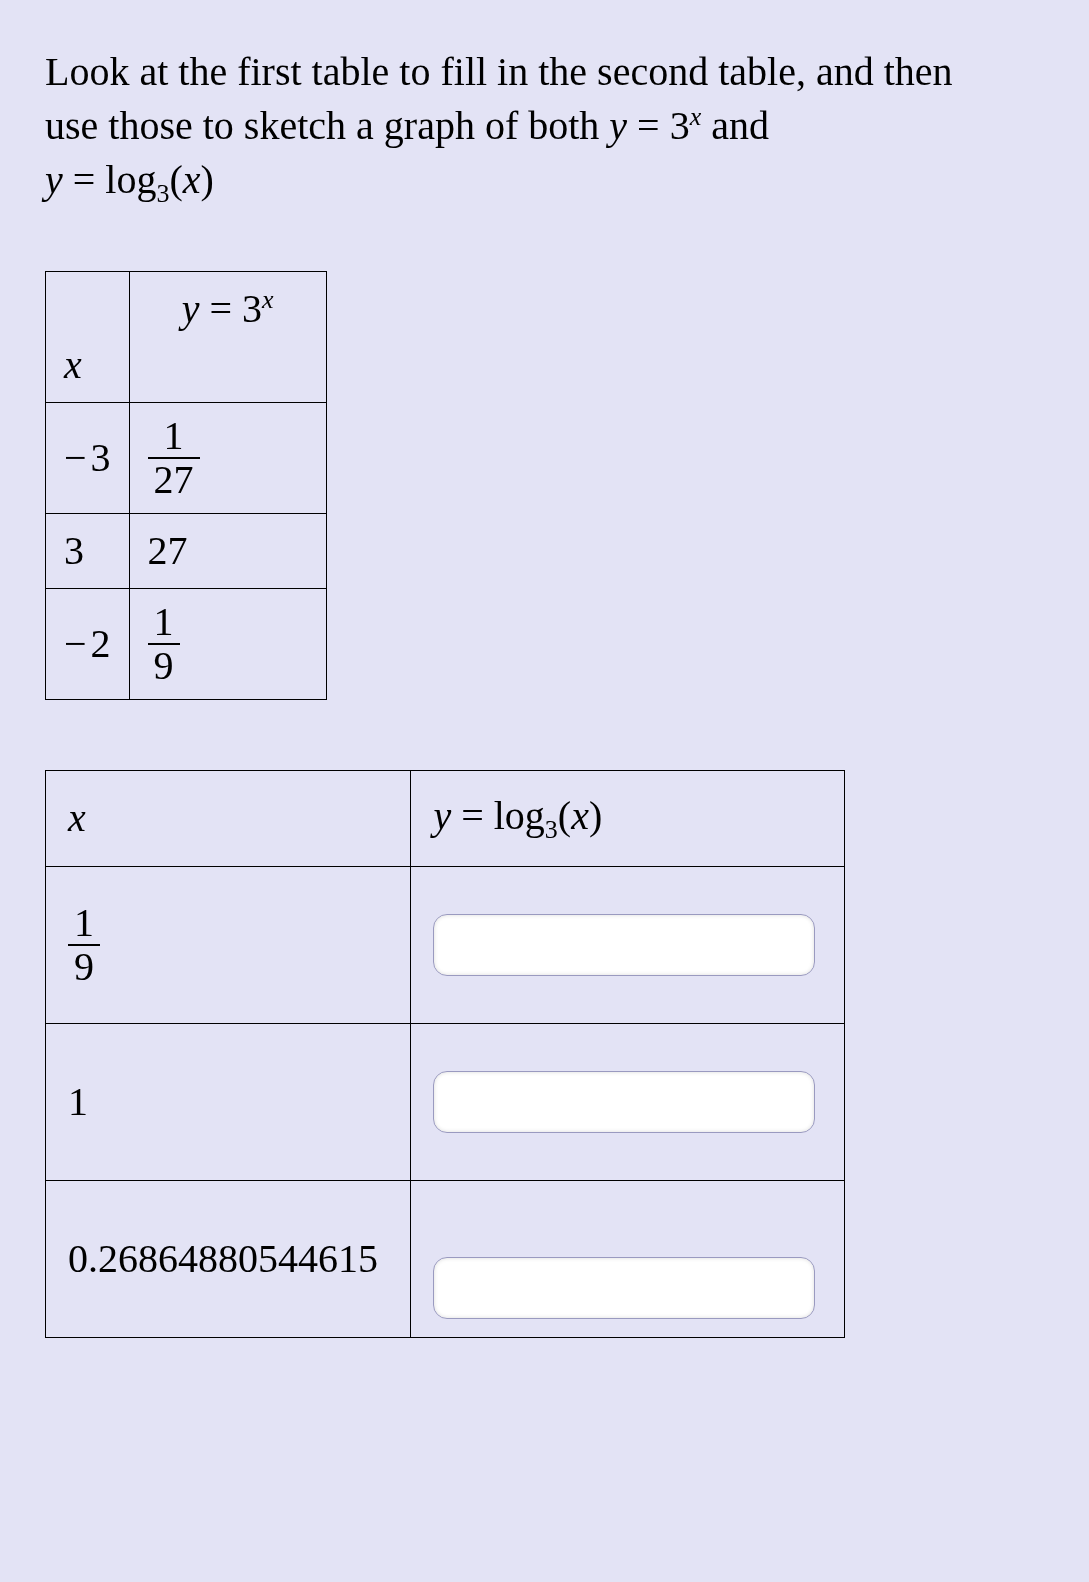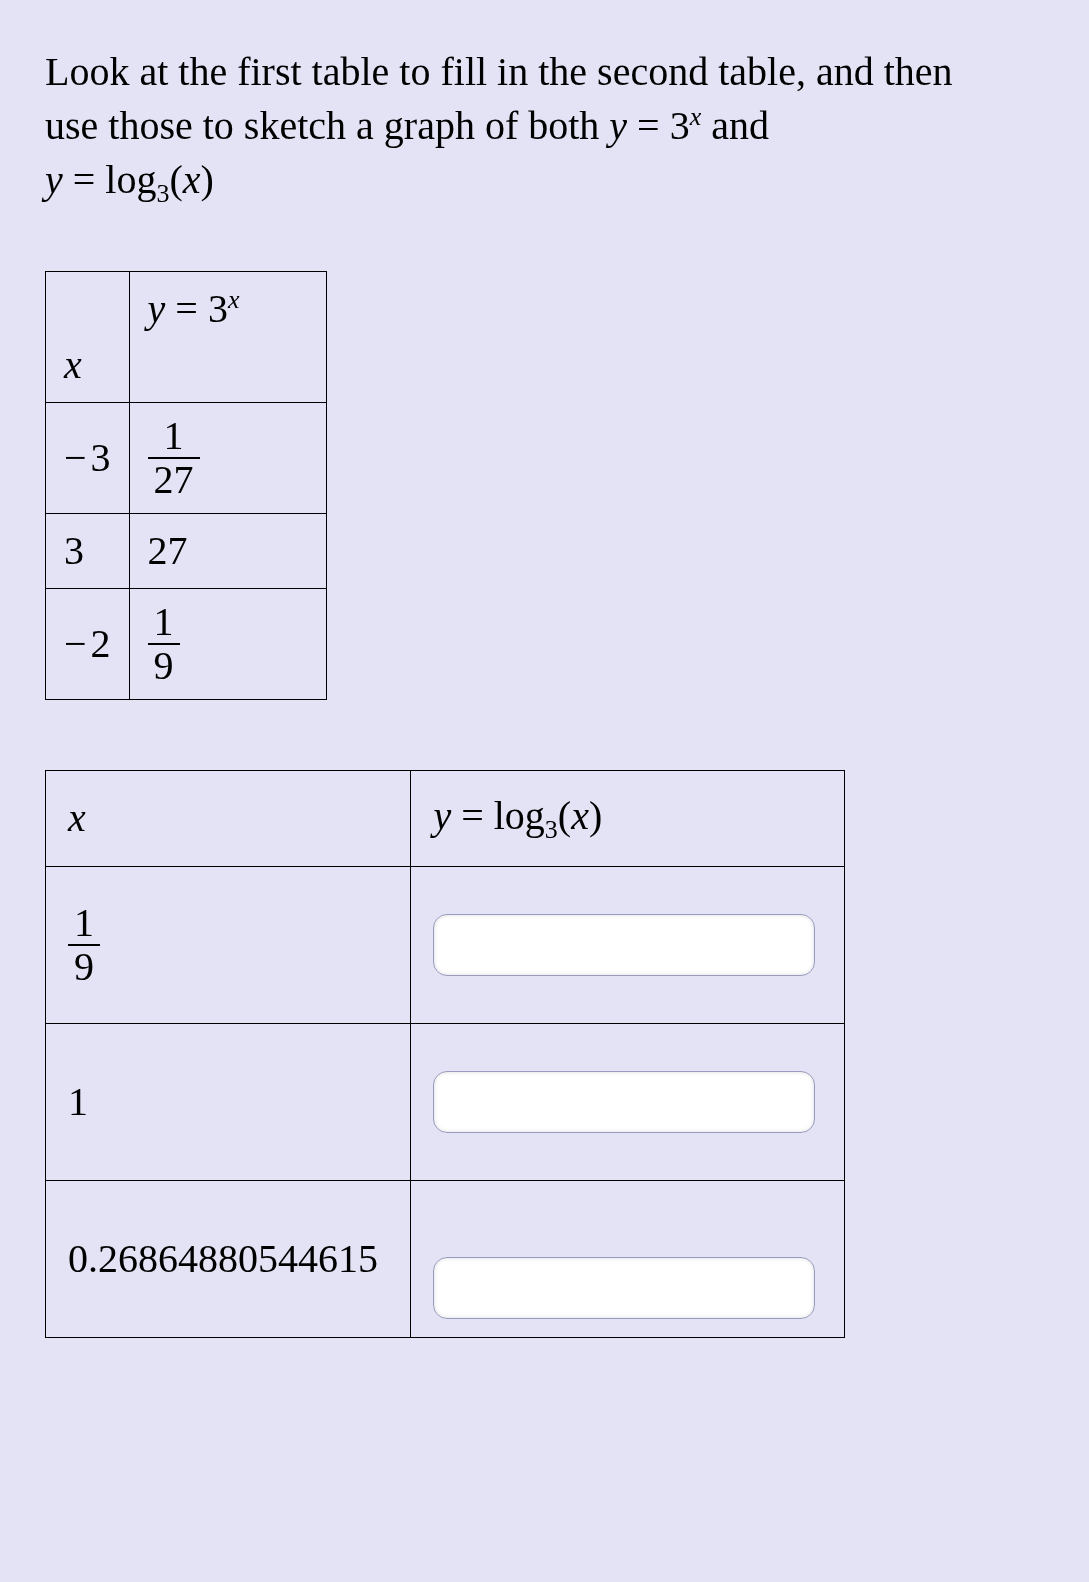--- a/index.html
+++ b/index.html
@@ -46,20 +46,21 @@
     font-weight: normal;
     vertical-align: middle;
   }
   table.data th.xhead {
     vertical-align: bottom;
     height: 110px;
   }
   table.data th.yhead {
     vertical-align: top;
     width: 160px;
+    text-align: center;
   }
   .neg { display: inline-block; padding-right: 4px; }
 
   
   table.fill {
     border-collapse: collapse;
     font-size: 40px;
     width: 800px;
   }
   table.fill th, table.fill td {

